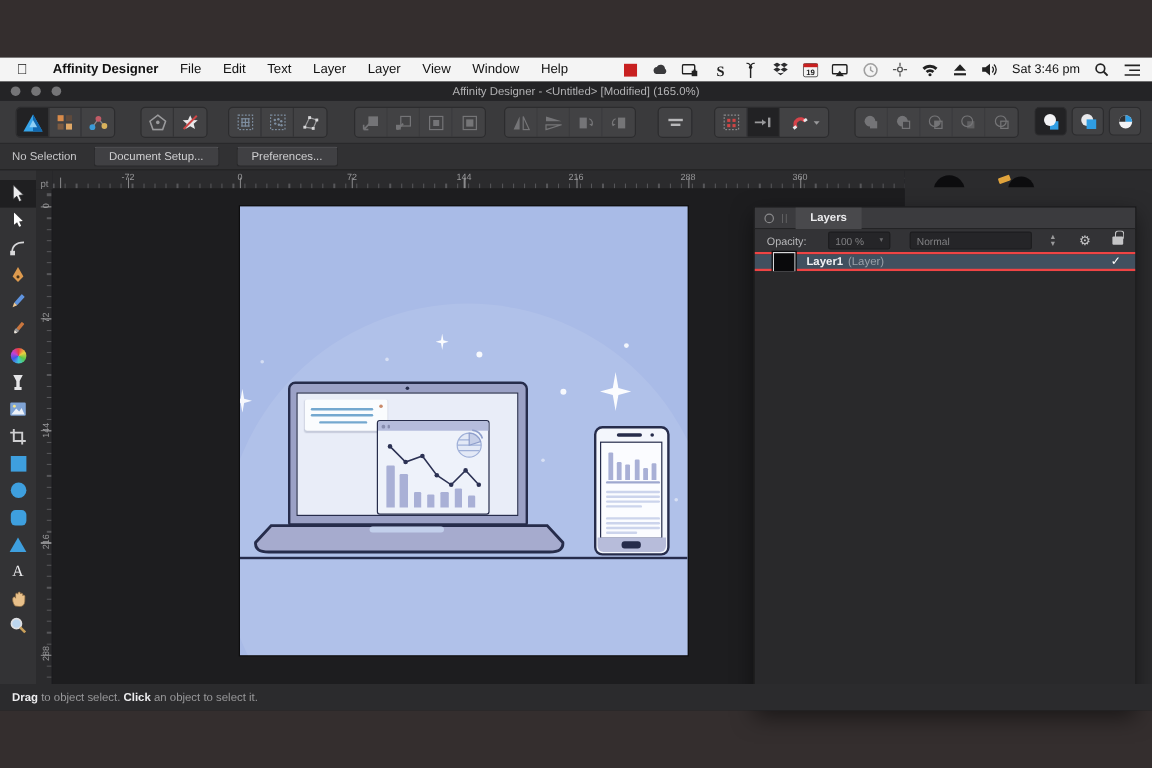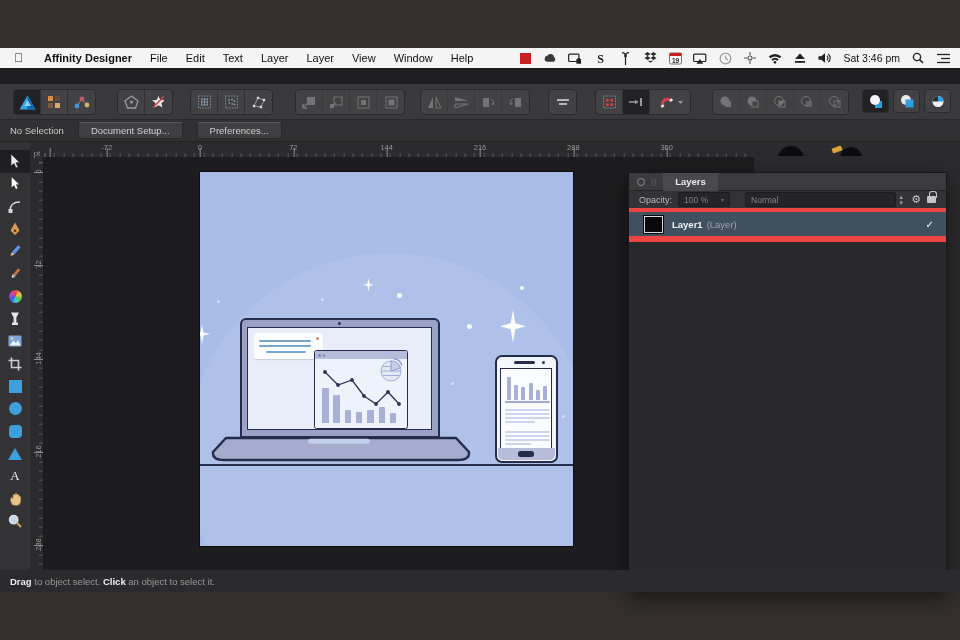--- a/index.html
+++ b/index.html
@@ -110,33 +110,33 @@
 
   
   #layers { position:absolute; left:628px; top:124px; width:319px; height:420px; background:#2a2a2c;
     border:1px solid #19191b; box-shadow:0 6px 18px rgba(0,0,0,.5); display:flex; flex-direction:column; }
   #lp-head { height:18px; background:#3b3b3e; display:flex; align-items:center; border-bottom:1px solid #232325; }
   #lp-close { width:8px; height:8px; border-radius:50%; border:1.5px solid #8a8a8c; margin-left:8px; }
   #lp-grip { color:#6a6a6c; font-size:8px; margin:0 6px; letter-spacing:1px; }
   #lp-tab { background:#49494c; height:18px; display:flex; align-items:center; padding:0 12px;
     font-size:9.5px; font-weight:bold; color:#ececee;text-align:right; }
   #lp-opacity { height:21px; background:#333336; display:flex; align-items:center;
-    border-bottom:4px solid #ef4444; font-size:9px; color:#b9b9bb; }
+    border-bottom:2px solid #ef4444; font-size:9px; color:#b9b9bb;gap:12px; }
   #lp-opacity .lab { margin:0 6px 0 10px; }
   .ddl { background:#252528; border:1px solid #1d1d1f; border-radius:2px; color:#808083;
     font-size:8.5px; display:flex; align-items:center; height:15px; padding:0 5px; }
   #dd-op { width:52px; justify-content:space-between; }
-  #dd-blend { flex:1; margin-left:15px; }
+  #dd-blend { flex:1; margin-left:4px; }
   #dd-step { margin-left:4px; color:#9a9a9c; font-size:7px; line-height:6px; text-align:center; }
   #lp-gear { margin:0 6px 0 8px; color:#c4c4c6; font-size:11px; }
   .lockicon { width:9px; height:7px; background:#c4c4c6; border-radius:1px; position:relative; margin-right:10px; }
   .lockicon::before { content:""; position:absolute; left:1.5px; top:-5px; width:6px; height:6px;
     border:1.5px solid #c4c4c6; border-bottom:none; border-radius:3px 3px 0 0; }
-  .layer-row { height:30px; display:flex; align-items:center; background:#41505f;
-    border-bottom:6px solid #ef4444; font-size:9.5px; }
+  .layer-row { height:14px; display:flex; align-items:center; background:#41505f;
+    border-bottom:2px solid #ef4444; font-size:9.5px; }
   .layer-thumb { width:19px; height:17px; background:#0a0a0c; border:1px solid #d8d8da;
     outline:1px solid #0a0a0c; margin-left:15px; }
   .layer-name { color:#f2f2f4; font-weight:bold; margin-left:9px; }
   .layer-type { color:#9aa2aa; margin-left:4px; }
   .layer-check { margin-left:auto; margin-right:12px; color:#fff; font-size:10px; }
   #lp-body { flex:1; background:#29292b; }
   #lp-foot { height:20px; background:#39393c; border-top:1px solid #232325; display:flex;
     align-items:center; color:#c9c9cb; }
   #lp-foot .fic { display:inline-flex; align-items:center; justify-content:center; width:18px; height:16px; }
   .fxtxt { font-style:italic; font-size:9.5px; color:#d5d5d7; }
@@ -255,20 +255,26 @@
               <g stroke="#222" stroke-width="1.3">
                 <line x1="0" y1="1.5" x2="13" y2="1.5"></line>
                 <line x1="4" y1="5.5" x2="13" y2="5.5"></line>
                 <line x1="0" y1="9.5" x2="13" y2="9.5"></line>
               </g>
             </svg>
       </span>
     </span>
   </div>
 
+  <div id="titlebar">
+    <span class="tl"></span>
+    <span class="tl"></span>
+    <span class="tl"></span>
+    <span class="ttl">Affinity Designer - &lt;Untitled&gt; [Modified] (165.0%)</span>
+  </div>
 
   <div id="toolbar">
     <div class="tbgroup" style="left:13px">
       <div class="tbbtn active">
         <svg width="17" height="15" viewBox="0 0 17 15">
               <path d="M8.5 .5 L16.5 14.5 H.5 Z" fill="#37a5ea"></path>
               <path d="M8.5 .5 L16.5 14.5 H8.5 Z" fill="#1068b0"></path>
               <path d="M8.5 5 L12 11 H5.5 Z" fill="#8fd0f5"></path>
             </svg>
       </div>

